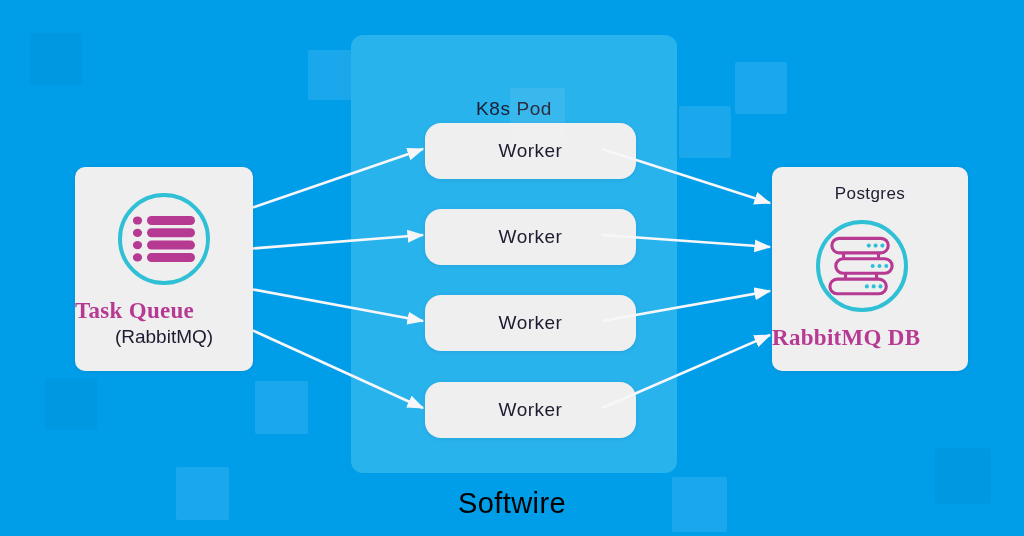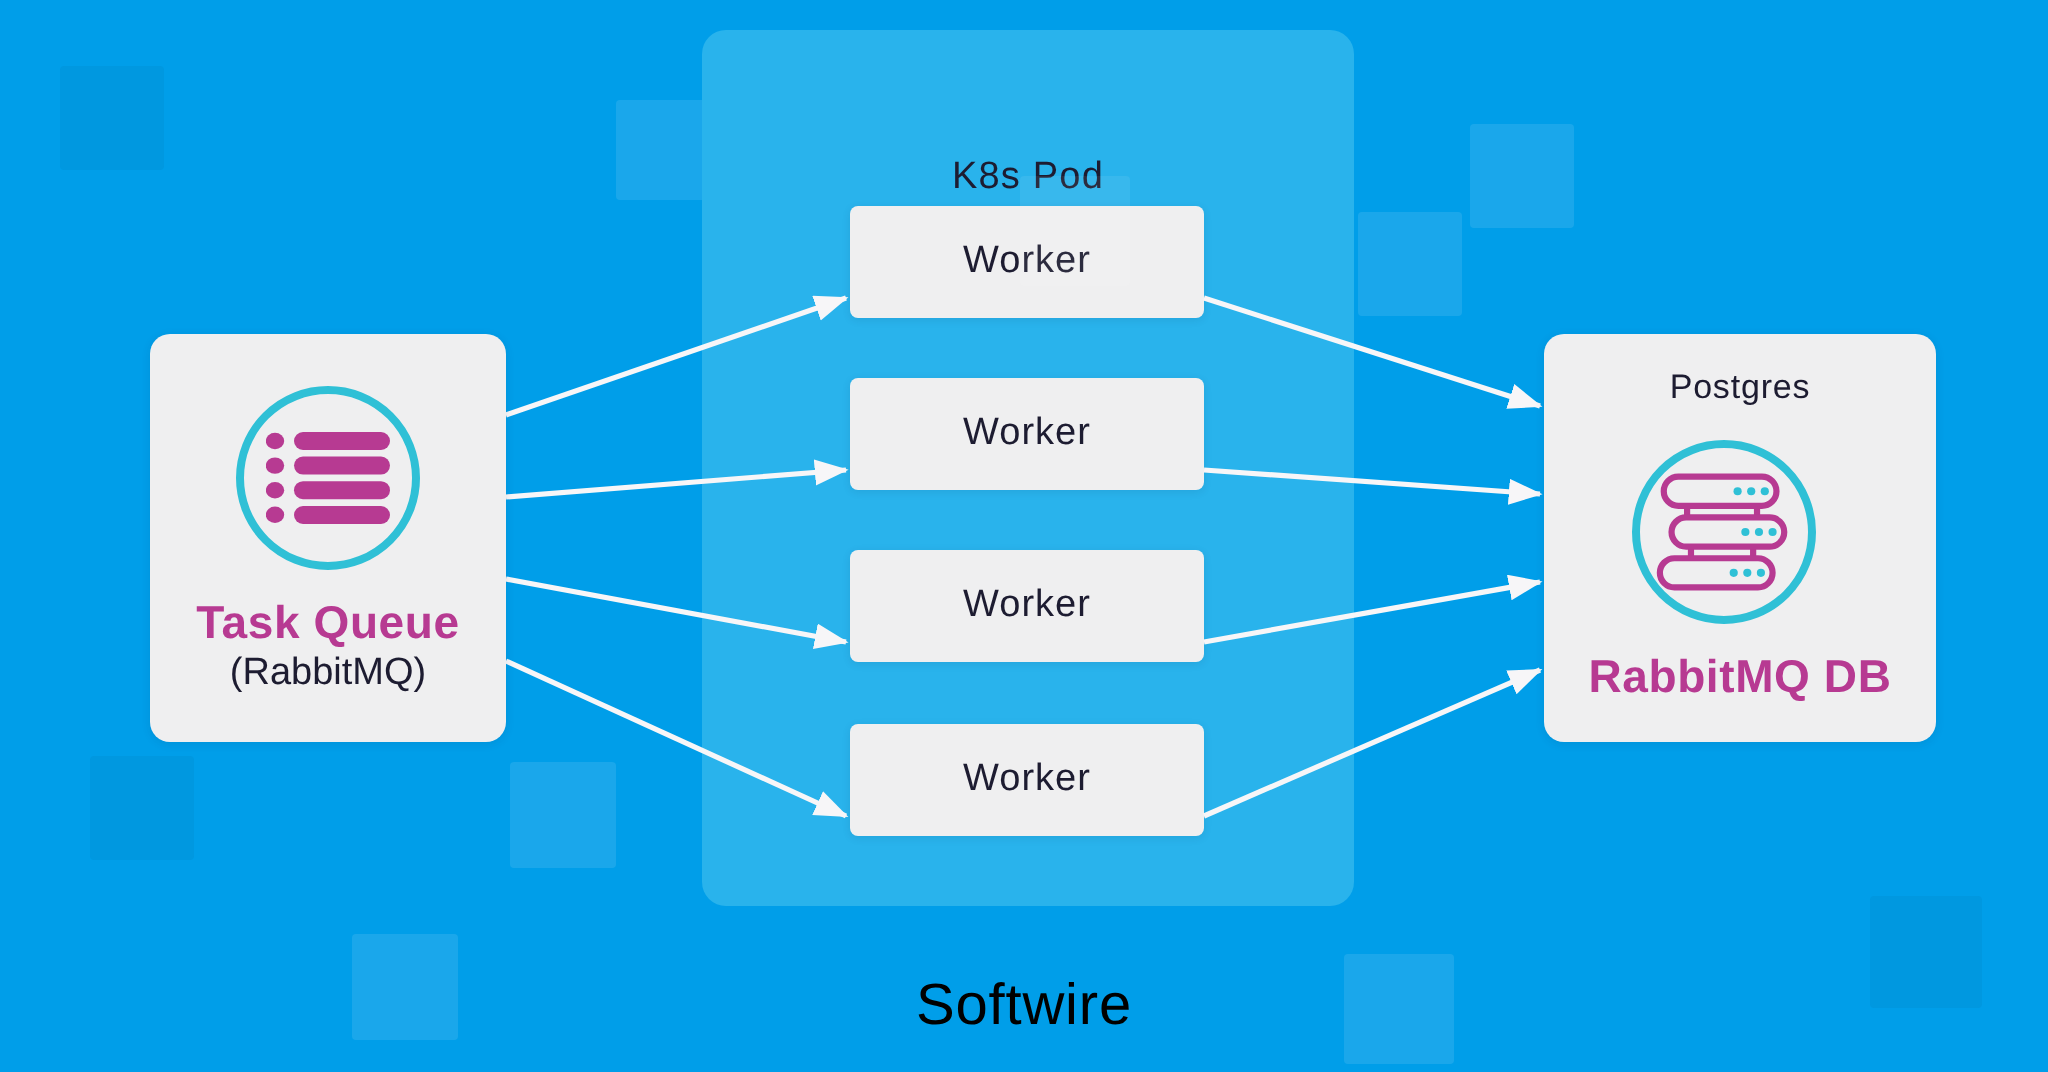--- a/index.html
+++ b/index.html
@@ -16,49 +16,49 @@
   .stage{
     position:relative;width:1024px;height:536px;overflow:hidden;
     background:var(--bg);
   }
   .sq{position:absolute;z-index:1;border-radius:2px;}
   .sq-light{background:rgba(255,255,255,0.10);}
   .sq-dark{background:rgba(0,20,40,0.045);}
   .sq-inpod{background:rgba(255,255,255,0.07);z-index:3;}
   #arrows{position:absolute;left:0;top:0;width:1024px;height:536px;z-index:4;}
   .pod{
-    position:absolute;left:351px;top:15px;width:326px;height:438px;
+    position:absolute;left:351px;top:35px;width:326px;height:438px;
     background:var(--pod);border-radius:12px;z-index:2;
   }
   .pod-label{
     position:absolute;top:63px;left:0;width:100%;text-align:center;
     font-size:19px;color:var(--dark);letter-spacing:0.6px;
   }
   .worker{
-    position:absolute;left:74px;width:177px;height:56px;border-radius:4px;
+    position:absolute;left:74px;width:211px;height:56px;border-radius:16px;
     background:var(--card);display:flex;align-items:center;justify-content:center;
     font-size:19px;color:var(--dark);letter-spacing:0.5px;
     box-shadow:0 1px 4px rgba(0,40,80,0.10);z-index:5;text-align:center;
   }
   .card{
     position:absolute;top:167px;width:178px;height:204px;border-radius:10px;
     background:var(--card);z-index:5;box-shadow:0 1px 5px rgba(0,40,80,0.10);
   }
   .task-card{left:75px;}
   .results-card{left:772px;width:196px;}
   .icon-circle{
     position:absolute;width:92px;height:92px;border-radius:50%;
     border:4px solid var(--teal);
     display:flex;align-items:center;justify-content:center;
   }
   .task-card .icon-circle{left:43px;top:26px;}
   .results-card .icon-circle{left:44px;top:53px;}
   .card-title{
-    position:absolute;left:0;width:100%;text-align:center;
-    font-size:23px;font-weight:bold;color:var(--magenta);letter-spacing:0.3px;
+    position:absolute;left:0;width:100%;text-align:left;
+    font-size:23px;font-weight:bold;color:var(--magenta);letter-spacing:0.3px;font-family:Liberation Serif, serif;
   }
   .task-card .card-title{top:131px;}
   .results-card .card-title{top:158px;}
   .card-subtitle{
     position:absolute;top:159px;left:0;width:100%;text-align:center;
     font-size:19px;color:var(--dark);
   }
   .db-title{
     position:absolute;top:17px;left:0;width:100%;text-align:center;
     font-size:17px;color:var(--dark);letter-spacing:0.4px;

